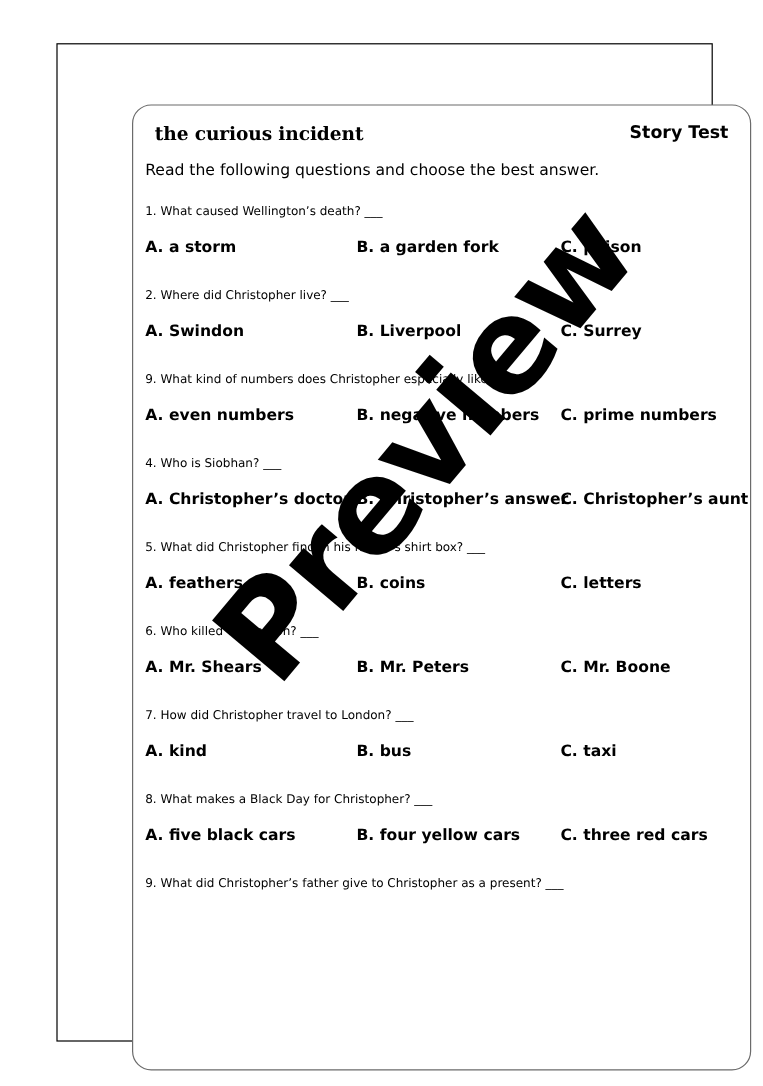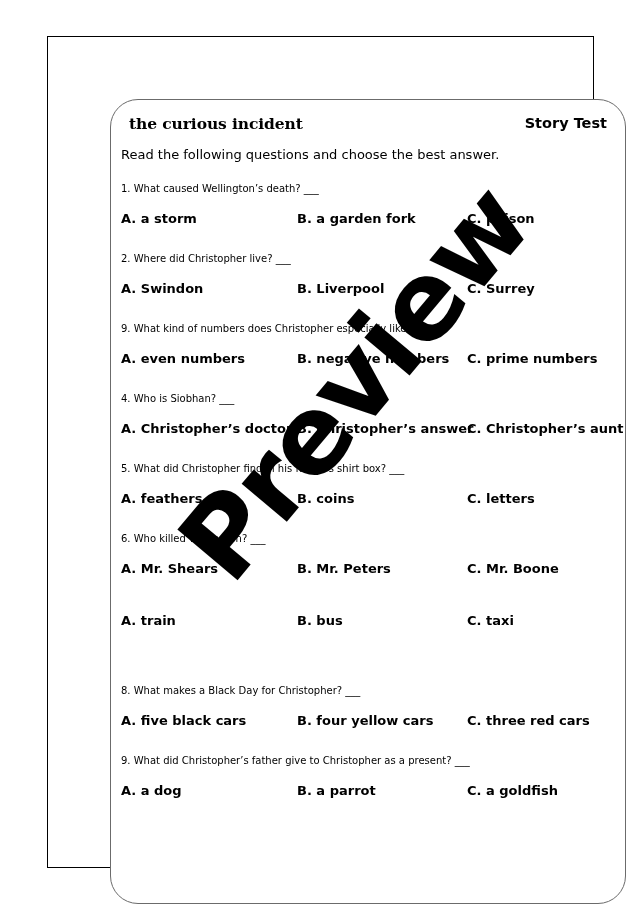--- a/index.html
+++ b/index.html
@@ -29,25 +29,24 @@
   }
 
   
   #worksheet-card {
     position: absolute;
     left: 62px;
     top: 50px;
     width: 516px;
     height: 805px;
     border: 1px solid #6b6b6b;
-    border-radius: 28px;
+    border-radius: 16px;
     box-sizing: border-box;
     background: #ffffff;
     overflow: hidden;
-    margin-top: 12px;
   }
 
   
   #worksheet-header {
     position: absolute;
     left: 0;
     top: 8px;
     width: 100%;
     height: 30px;
     display: flex;
@@ -186,41 +185,37 @@
         </div>
         <div class="question-block">
           <div class="question-text">6. Who killed Wellington? ___</div>
           <div class="options-row">
             <div class="option col-a">A. Mr. Shears</div>
             <div class="option col-b">B. Mr. Peters</div>
             <div class="option col-c">C. Mr. Boone</div>
           </div>
         </div>
         <div class="question-block">
-          <div class="options-row">
-            <div class="option col-a">A. train</div>
+          <div class="question-text">7. How did Christopher travel to London? ___</div>
+          <div class="options-row">
+            <div class="option col-a">A. kind</div>
             <div class="option col-b">B. bus</div>
             <div class="option col-c">C. taxi</div>
           </div>
         </div>
         <div class="question-block">
           <div class="question-text">8. What makes a Black Day for Christopher? ___</div>
           <div class="options-row">
             <div class="option col-a">A. five black cars</div>
             <div class="option col-b">B. four yellow cars</div>
             <div class="option col-c">C. three red cars</div>
           </div>
         </div>
         <div class="question-block">
           <div class="question-text">9. What did Christopher’s father give to Christopher as a present? ___</div>
-          <div class="options-row">
-            <div class="option col-a">A. a dog</div>
-            <div class="option col-b">B. a parrot</div>
-            <div class="option col-c">C. a goldfish</div>
-          </div>
         </div>
         <div class="question-block">
         </div>
       </div>
 
     <div id="preview-watermark">Preview</div>
 
   </div>
 
 </div>

